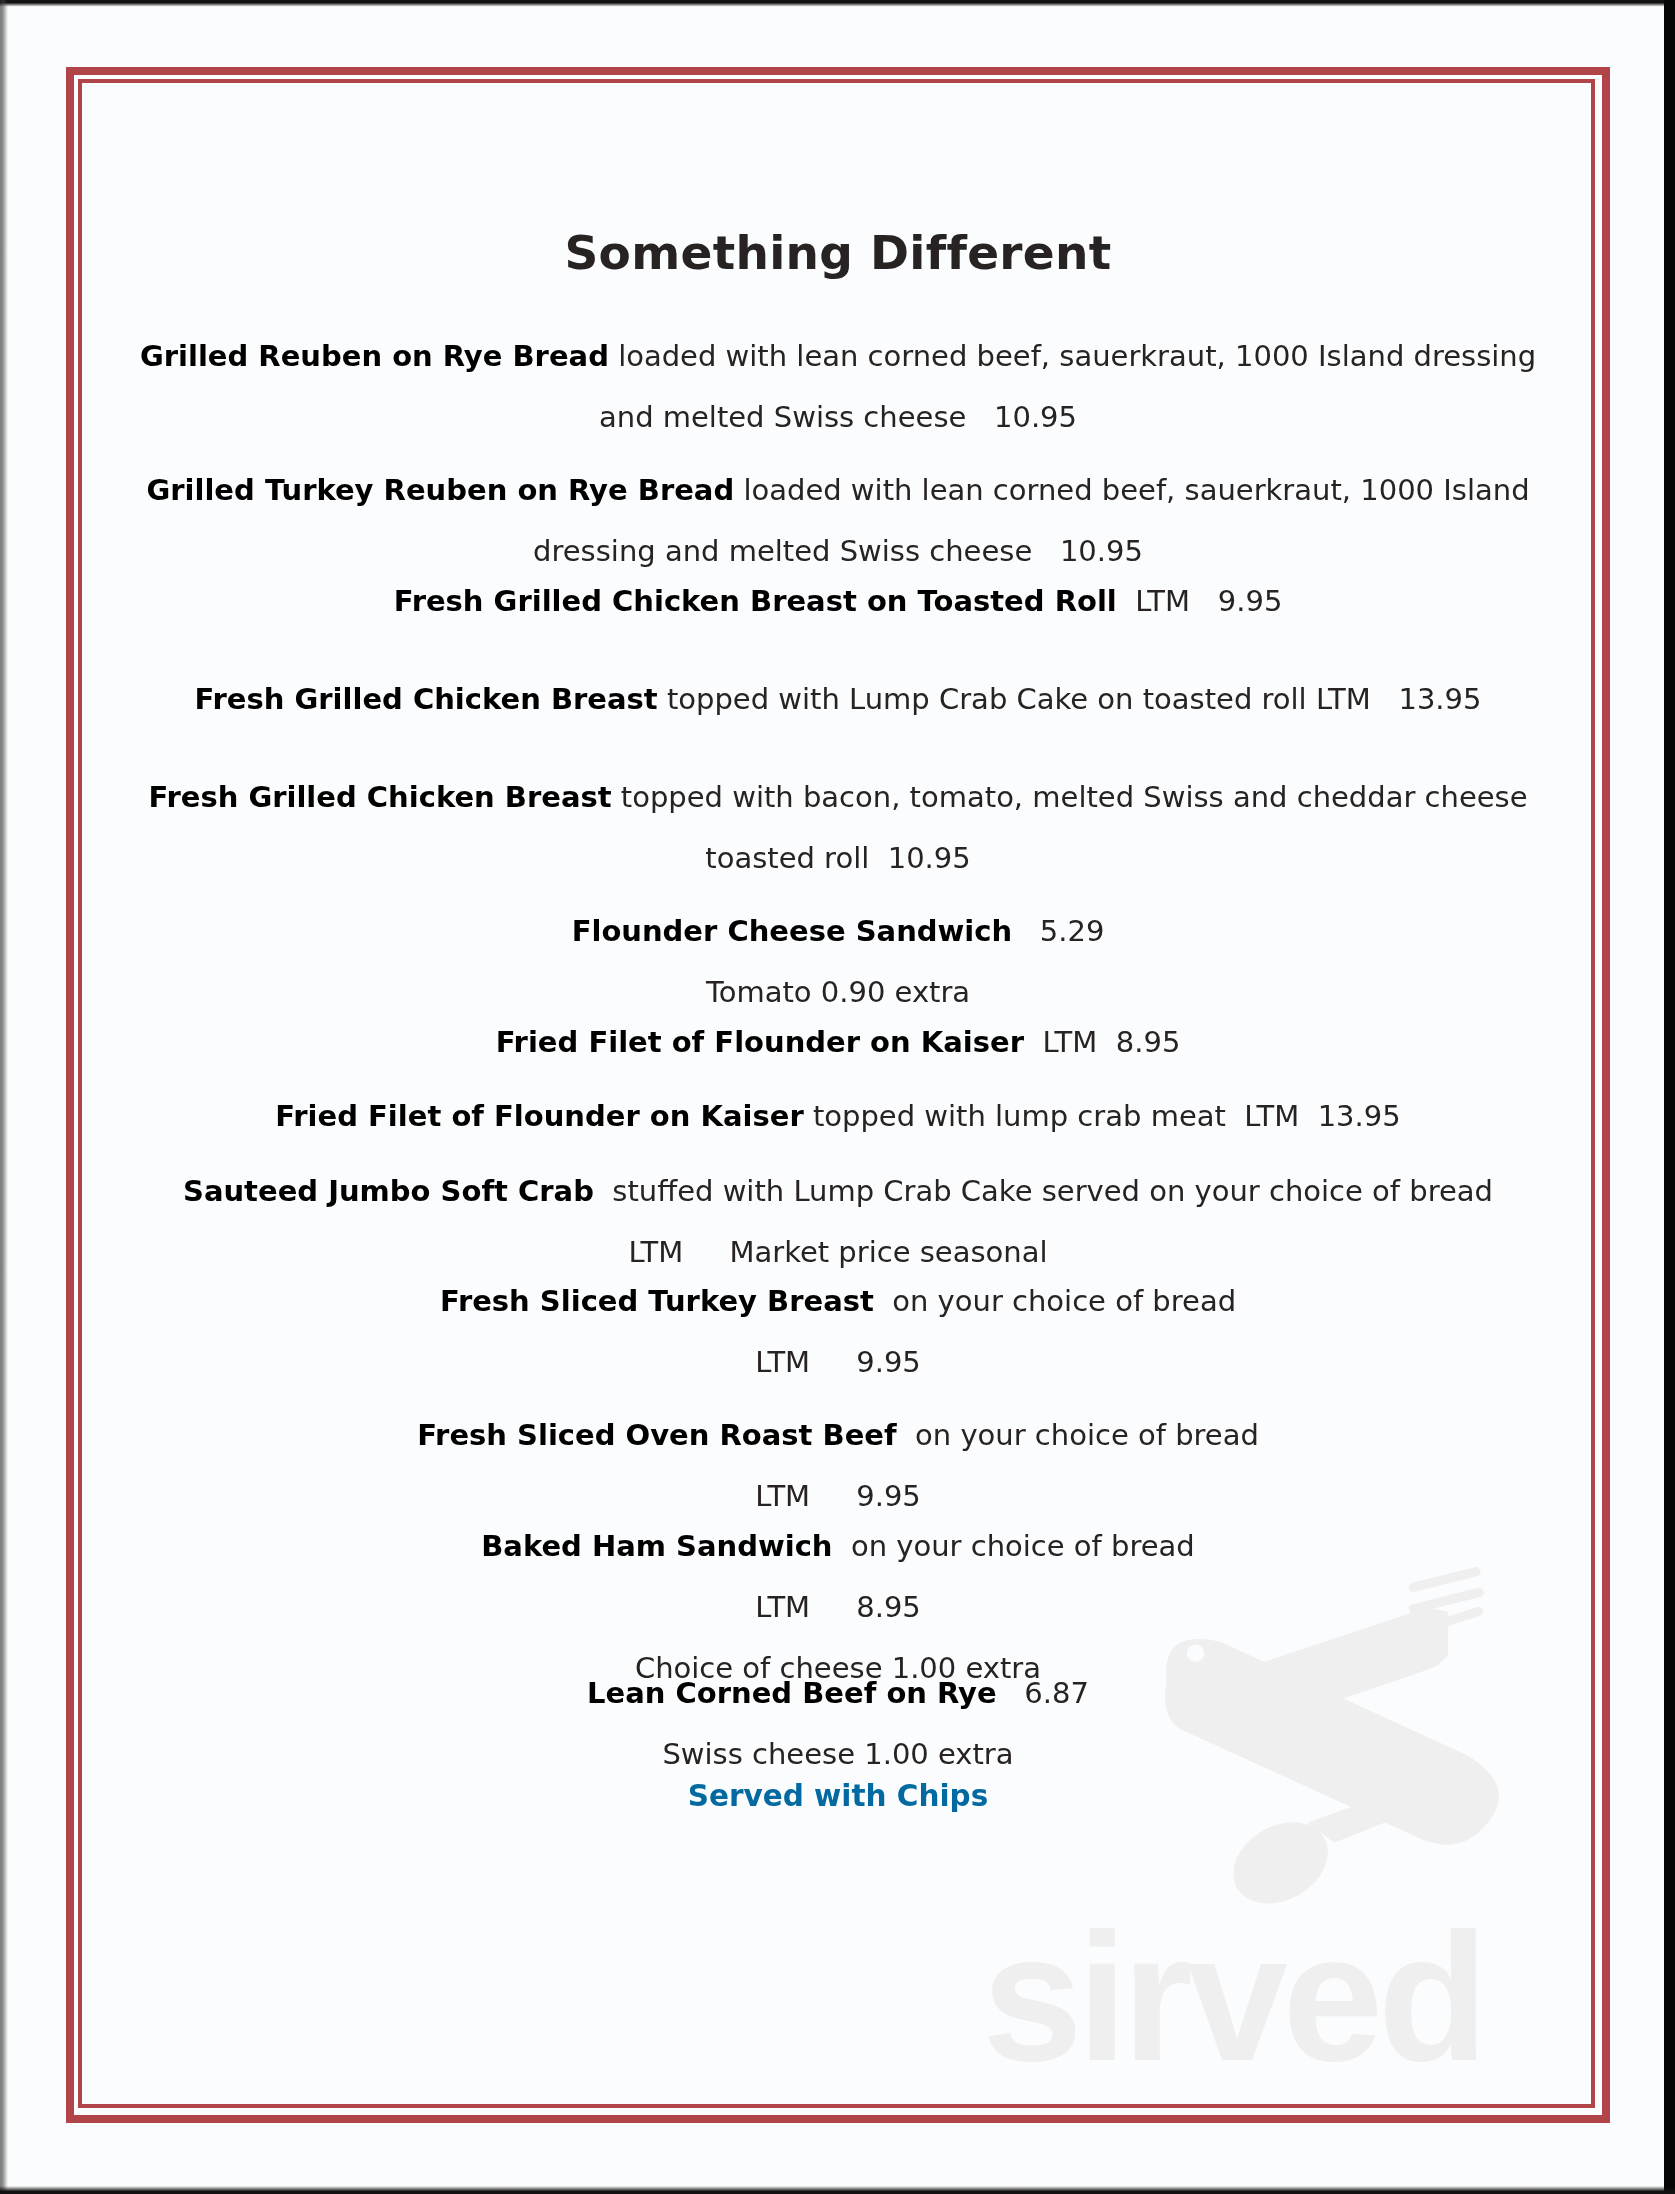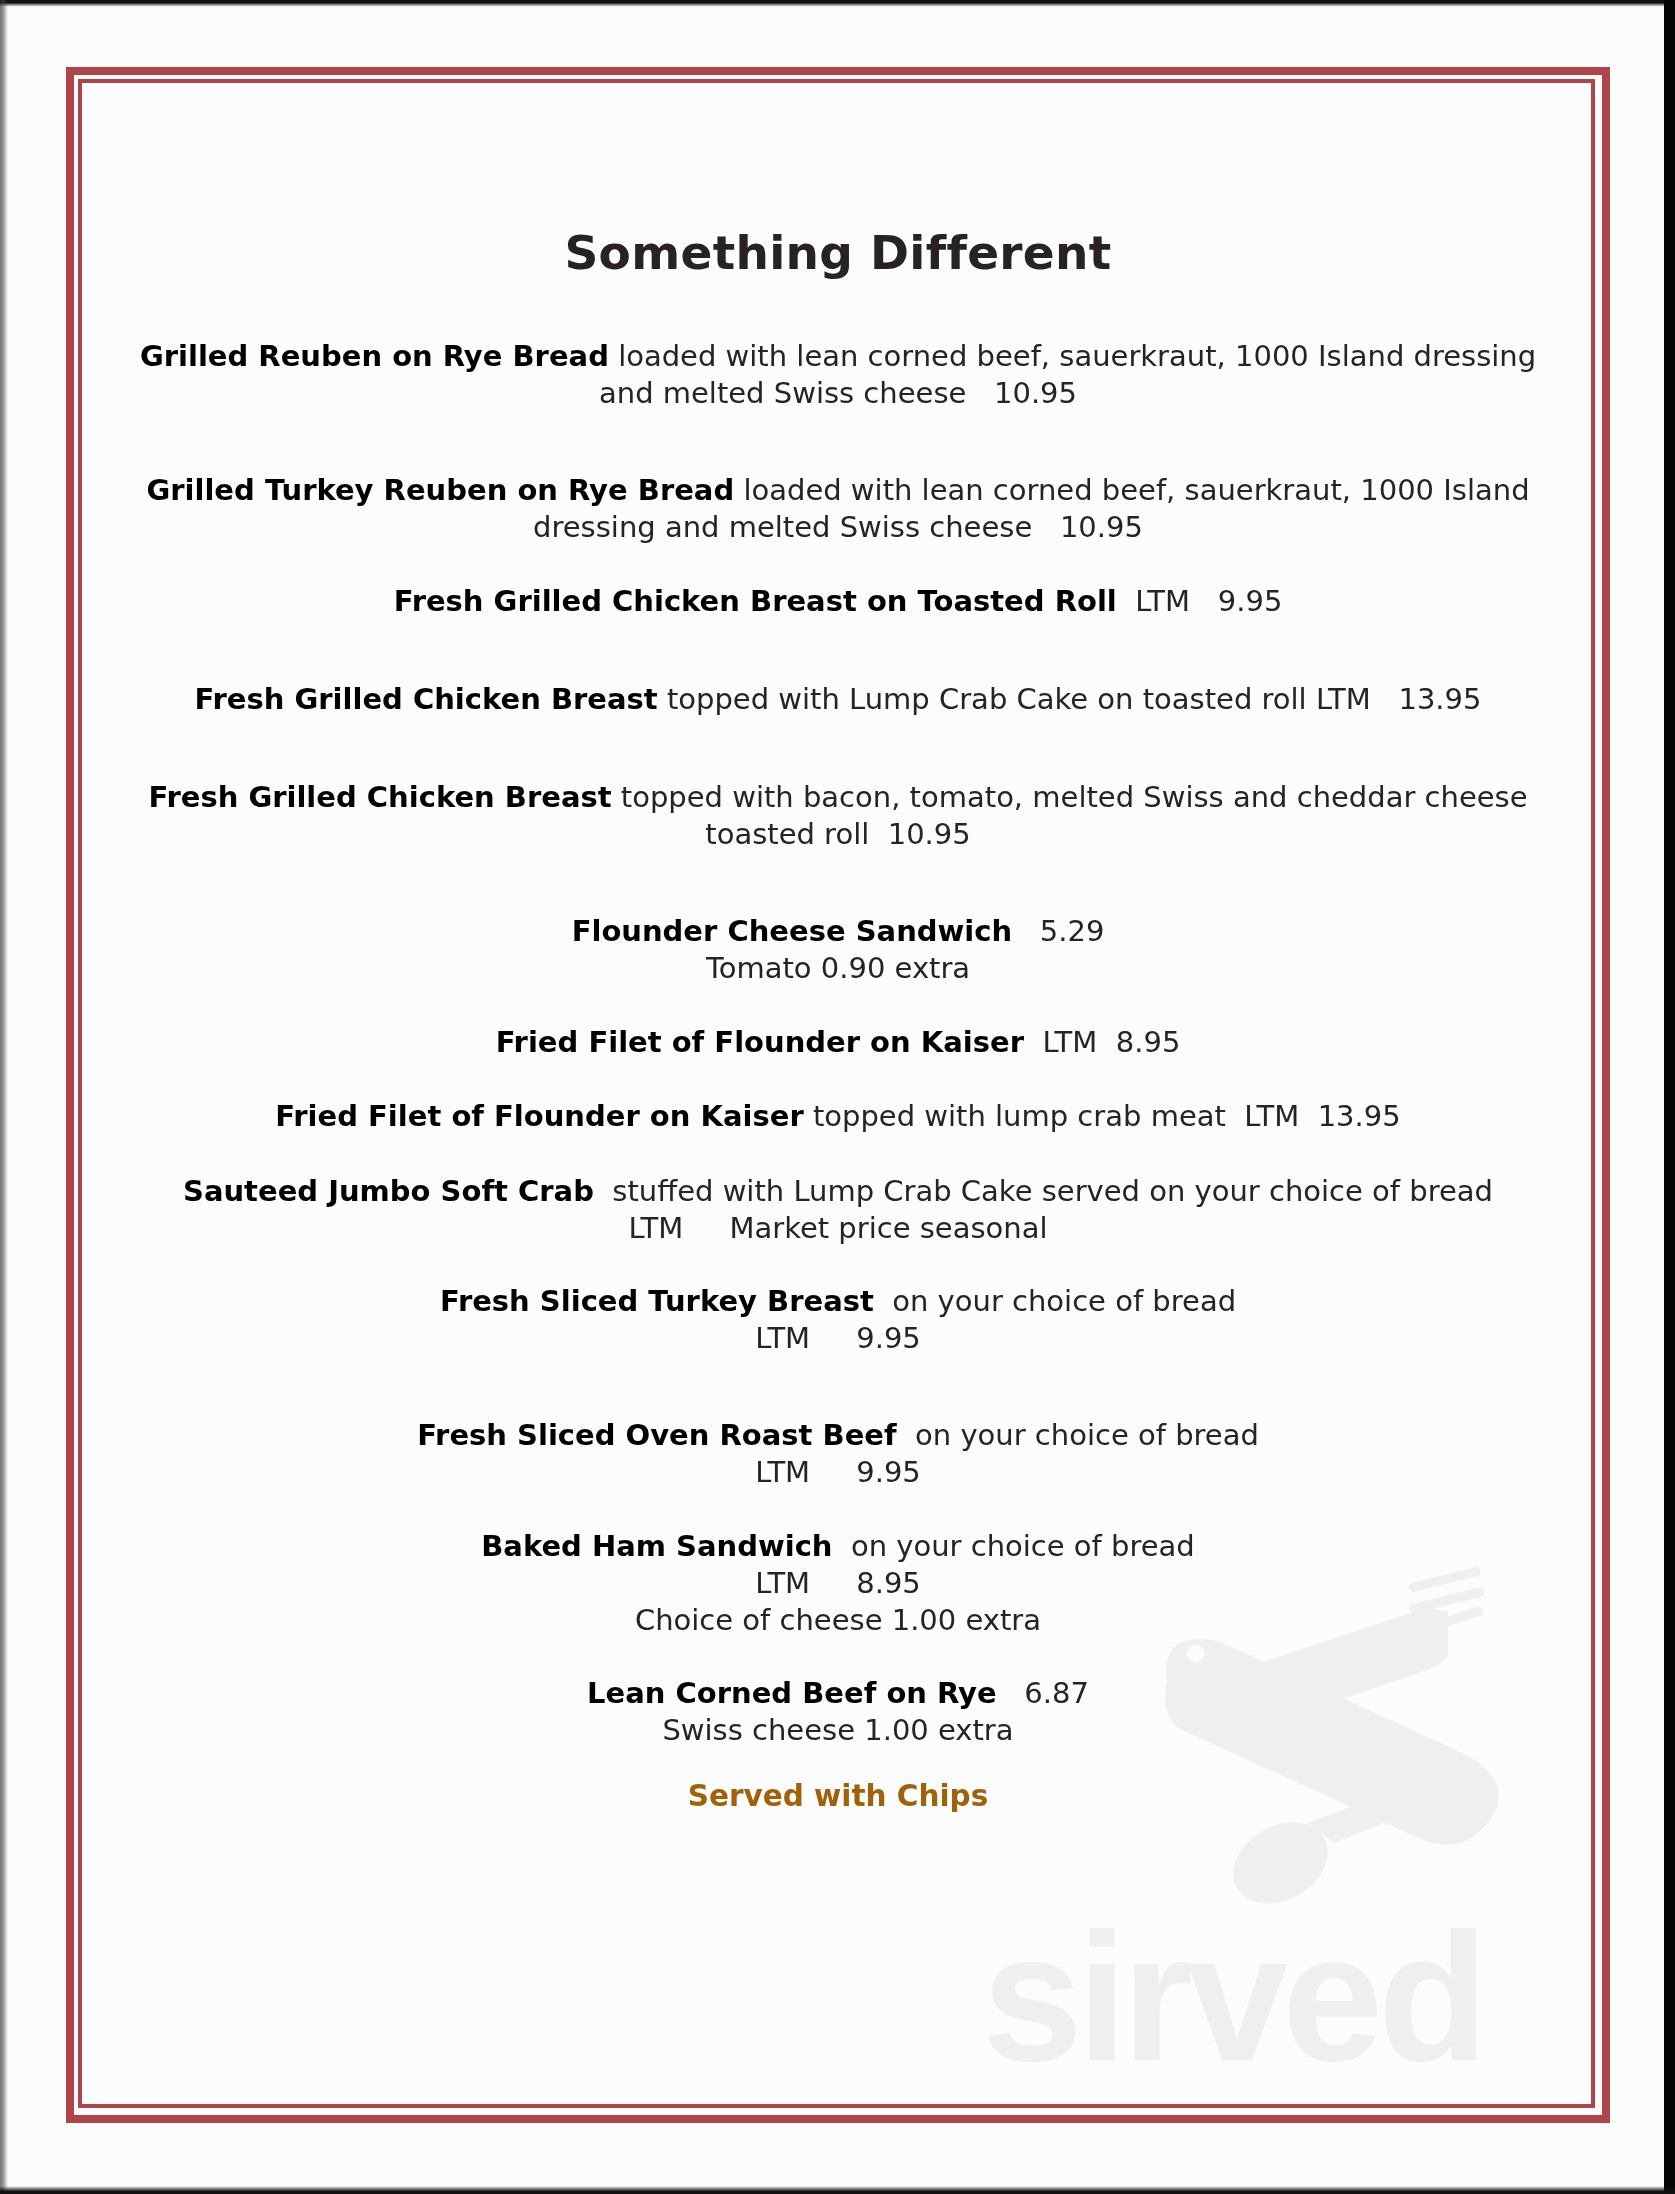--- a/index.html
+++ b/index.html
@@ -39,23 +39,23 @@
     font-size:47px; font-weight:bold; color:#262322; letter-spacing:0.3px;
   }
   .item {
     position:absolute; left:0; width:1488px; font-size:29px; line-height:37px;
     color:#262322;
   }
   .item .name { color:#000000; font-weight:bold; }
   .item .sub { display:block; }
   .footer-note {
     position:absolute; left:0; top:1578px; width:1488px;
-    font-size:29.5px; font-weight:bold; color:#a16207;
+    font-size:29.5px; font-weight:bold; color:#0369a1;
   }
-  .pad { white-space:pre; }
+  .pad { white-space:pre;margin-top:24px; }
 </style>
 </head>
 <body>
 
 <div class="scan-top"></div>
 <div class="scan-left"></div>
 <div class="scan-right"></div>
 <div class="scan-bottom"></div>
 
 <div class="frame-outer"></div>

